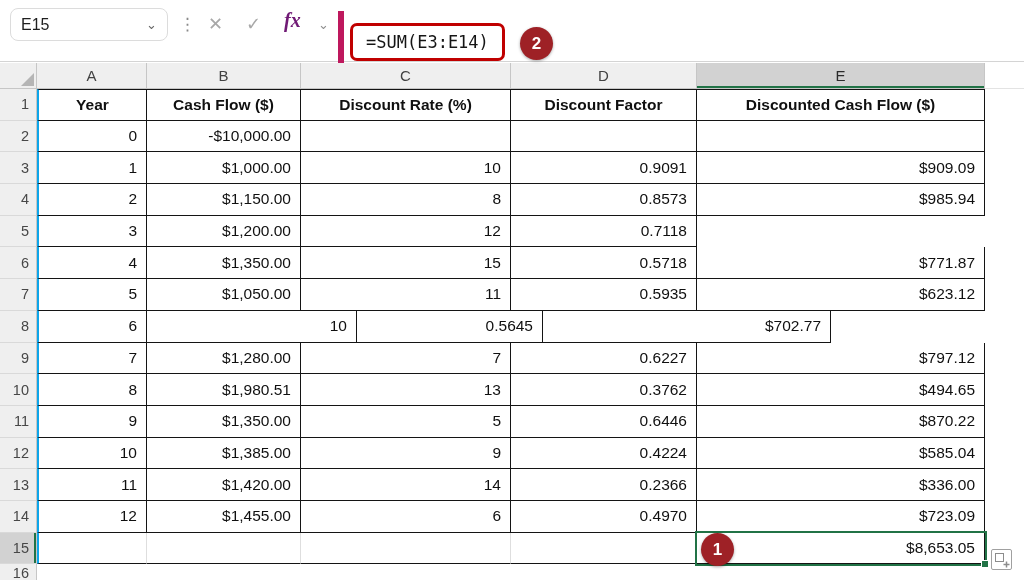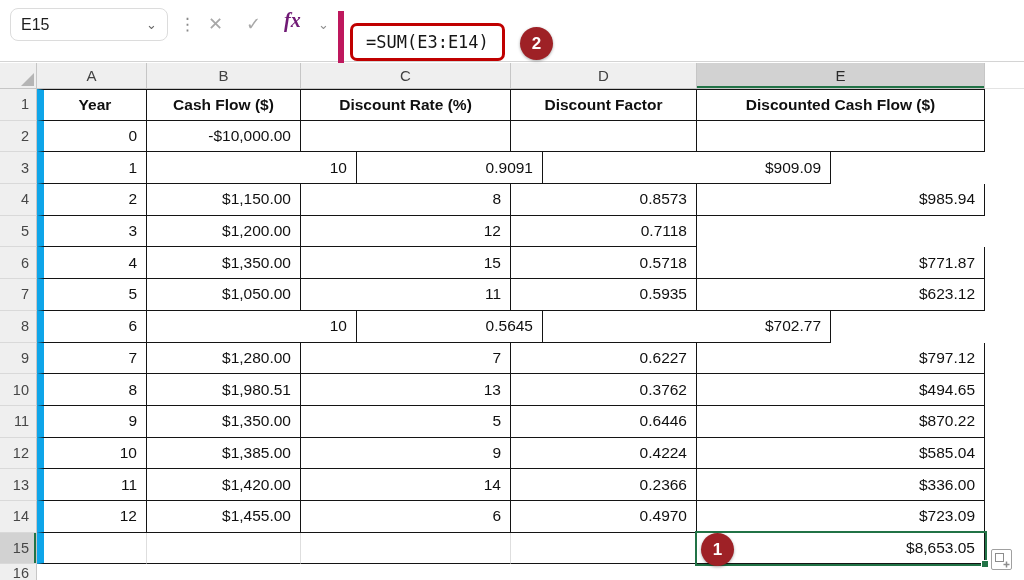--- a/index.html
+++ b/index.html
@@ -34,21 +34,21 @@
   .colh { flex: none; background: #efefef; border-right: 1px solid #c6c6c6; border-bottom: 1px solid #c6c6c6; display: flex; align-items: center; justify-content: center; font-size: 15px; color: #424242; }
   .colh.sel { background: #d2d2d2; box-shadow: inset 0 -2px 0 var(--green, #217346); color: #2b2b2b; }
   .colh-fill { flex: 1; background: #fff; border-bottom: 1px solid #e3e3e3; }
   .w0 { width: 110px; } .w1 { width: 154px; } .w2 { width: 210px; } .w3 { width: 186px; } .w4 { width: 288px; }
 
   .rows { display: flex; flex-direction: column; }
   .grow { display: flex; height: 31.7px; flex: none; }
   .gut { width: 37px; flex: none; background: #efefef; border-right: 1px solid #c6c6c6; border-bottom: 1px solid #d9d9d9; color: #474747; font-size: 14.5px; display: flex; align-items: center; justify-content: flex-end; padding-right: 7px; }
   .gut.gsel { background: #d2d2d2; box-shadow: inset -2px 0 0 var(--green, #217346); }
   .cell { flex: none; background: #fff; border-right: 1px solid #141414; border-bottom: 1px solid #141414; font-size: 15.5px; color: #101010; display: flex; align-items: center; justify-content: flex-end; padding: 0 9px 0 4px; white-space: nowrap; overflow: hidden; }
-  .grow .cell.w0 { border-left: 7px solid #0ea5e9; }
+  .grow .cell.w0 { border-left: 2px solid #0ea5e9; }
   .hrow .cell { border-top: 1px solid #141414; font-weight: bold; justify-content: center; padding: 0 2px; }
   .trow .cell { border-right: 1px solid #dedede; border-bottom: 1px solid #141414; }
   .trow .cell.w4 { border-right: 1px solid #141414; padding-left: 35px; }
   .grow.partial { height: 15.5px; }
   .partial .gut { align-items: flex-start; padding-top: 1px; border-bottom: none; }
 
   
   .selbox { position: absolute; left: 695px; top: 531px; width: 292px; height: 35px; border: 2px solid var(--green, #217346); z-index: 5; pointer-events: none; }
   .fillhandle { position: absolute; right: -4px; bottom: -4px; width: 8px; height: 8px; background: var(--green, #217346); border: 1px solid #fff; pointer-events: auto; }
   .fillopts { position: absolute; left: 991px; top: 549px; width: 21px; height: 21px; border: 1px solid #a0a0a0; border-radius: 2px; background: #fff; display: flex; align-items: center; justify-content: center; z-index: 5; }
@@ -100,20 +100,21 @@
           <div class="gut">2</div>
           <div class="cell w0">0</div>
           <div class="cell w1">-$10,000.00</div>
           <div class="cell w2"></div>
           <div class="cell w3"></div>
           <div class="cell w4"></div>
         </div>
         <div class="grow">
           <div class="gut">3</div>
           <div class="cell w0">1</div>
+          <div class="cell w1">$1,000.00</div>
           <div class="cell w2">10</div>
           <div class="cell w3">0.9091</div>
           <div class="cell w4">$909.09</div>
         </div>
         <div class="grow">
           <div class="gut">4</div>
           <div class="cell w0">2</div>
           <div class="cell w1">$1,150.00</div>
           <div class="cell w2">8</div>
           <div class="cell w3">0.8573</div>

